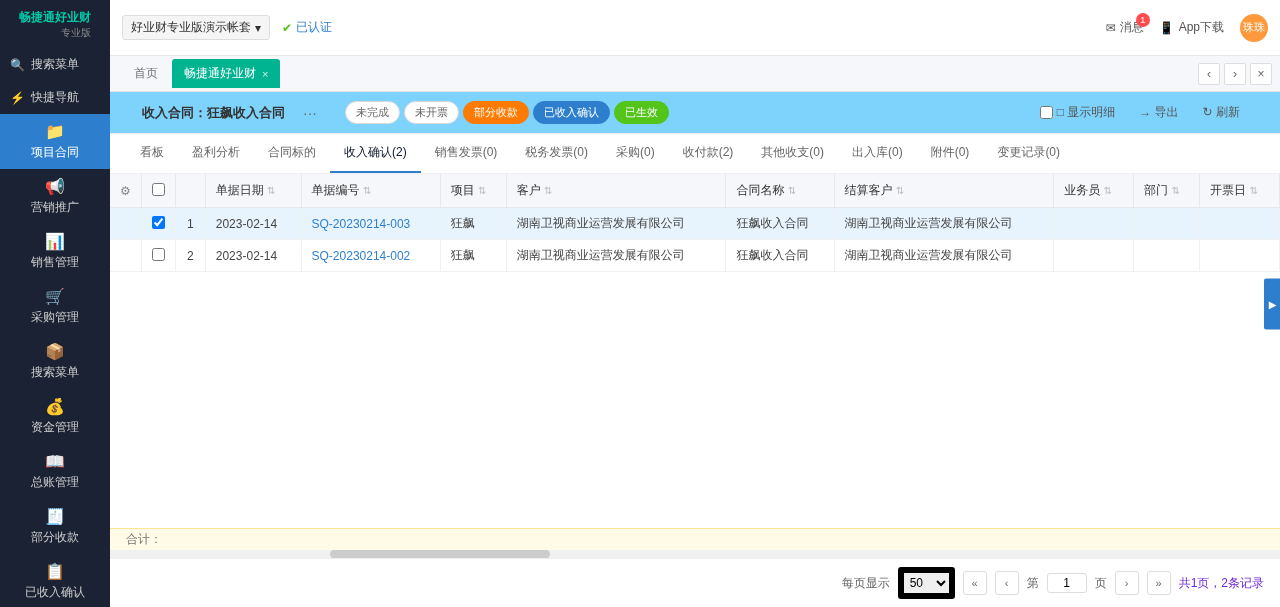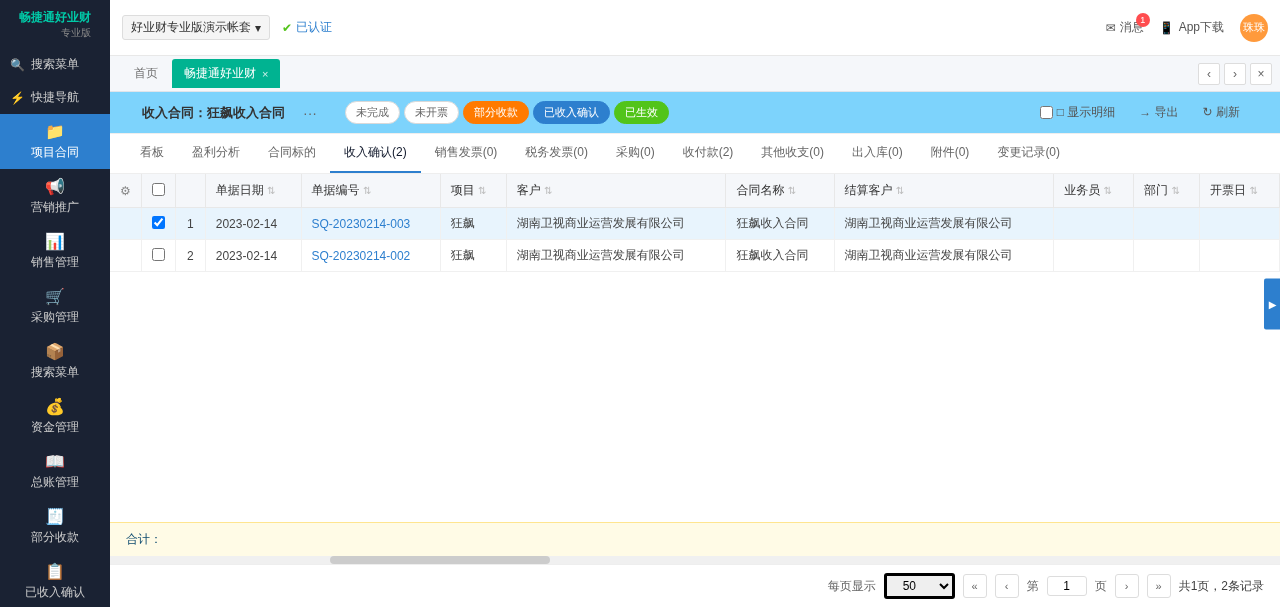--- a/index.html
+++ b/index.html
@@ -61,30 +61,30 @@
     .data-table tr.row-selected { background: #e8f4fd; }
     .data-table a { color: #2d7fce; text-decoration: none; }
     .th-setting { width: 30px; text-align: center; }
     .th-check { width: 30px; text-align: center; }
     .th-num { width: 30px; text-align: center; color: #999; }
     .row-num { text-align: center; color: #999; }
     .checkbox-cell { text-align: center; }
     .gear-icon { cursor: pointer; color: #888; }
 
     
-    .table-footer { background: #fffbe6; border-top: 1px solid #ffe58f; padding: 8px 16px; display: flex; align-items: center; flex-shrink: 0; font-size: 12px; color: #0c4a6e; }
+    .table-footer { background: #fffbe6; border-top: 1px solid #ffe58f; padding: 2px 16px; display: flex; align-items: center; flex-shrink: 0; font-size: 12px; color: #737373; }
 
     
     .pagination { background: #fff; border-top: 1px solid #eee; padding: 8px 16px; display: flex; align-items: center; justify-content: flex-end; gap: 8px; flex-shrink: 0; }
     .pagination-label { color: #666; }
-    .pagination-select { border: 3px solid #000000; border-radius: 3px; padding: 2px 12px; font-size: 12px; }
+    .pagination-select { border: 6px solid #000000; border-radius: 3px; padding: 2px 2px; font-size: 12px; }
     .pagination-btn { width: 24px; height: 24px; display: flex; align-items: center; justify-content: center; border: 1px solid #ddd; border-radius: 3px; cursor: pointer; color: #666; background: #fff; font-size: 11px; }
     .pagination-btn:disabled { color: #ccc; cursor: default; }
     .pagination-input { width: 40px; border: 1px solid #ddd; border-radius: 3px; padding: 2px 4px; text-align: center; font-size: 12px; }
-    .pagination-info { color: #404040; }
+    .pagination-info { color: #6d28d9; }
 
     
     .scrollbar-area { height: 8px; background: #f0f0f0; position: relative; flex-shrink: 0; }
     .scrollbar-thumb { height: 8px; background: #ccc; border-radius: 4px; position: absolute; left: 220px; width: 220px; top: 0; cursor: pointer; }
   </style>
 </head>
 <body>
 
 <div class="sidebar">
   <div class="sidebar-logo">

